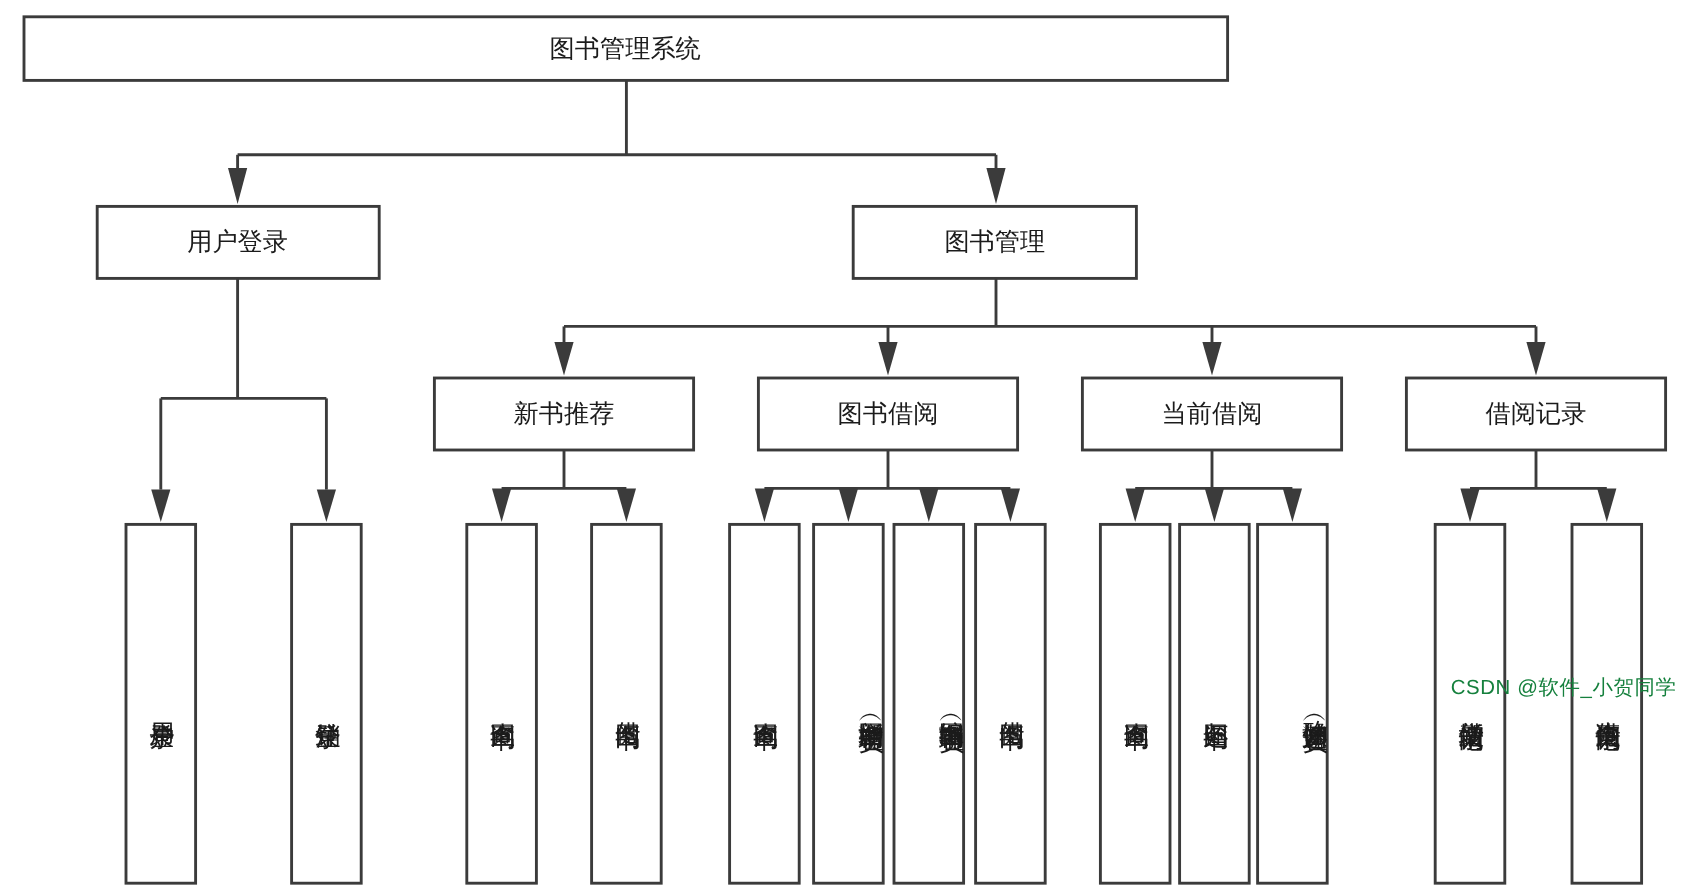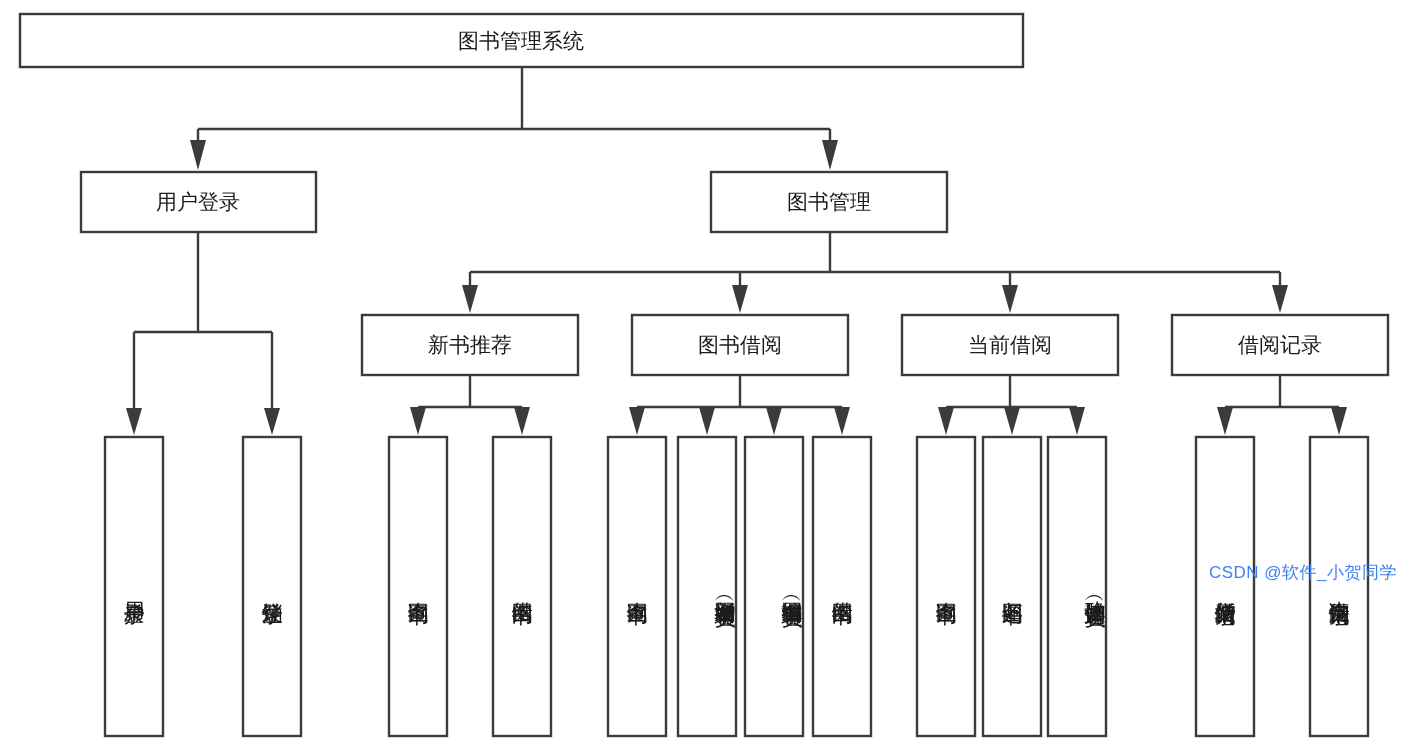--- a/index.html
+++ b/index.html
@@ -66,21 +66,21 @@
     text-align: left;
     pointer-events: none;
     user-select: none;
   }
   .watermark {
     position: absolute;
     right: 8px;
     bottom: 6px;
     font-family: "Liberation Sans", "DejaVu Sans", sans-serif;
     font-size: 17px;
-    color: #3b82f6;
+    color: #15803d;
     letter-spacing: 0.5px;
     white-space: nowrap;
   }
 </style>
 </head>
 <body>
 
 <div id="diagram-root">
 
   <svg class="flow" viewBox="0 0 1405 747" xmlns="http://www.w3.org/2000/svg">

